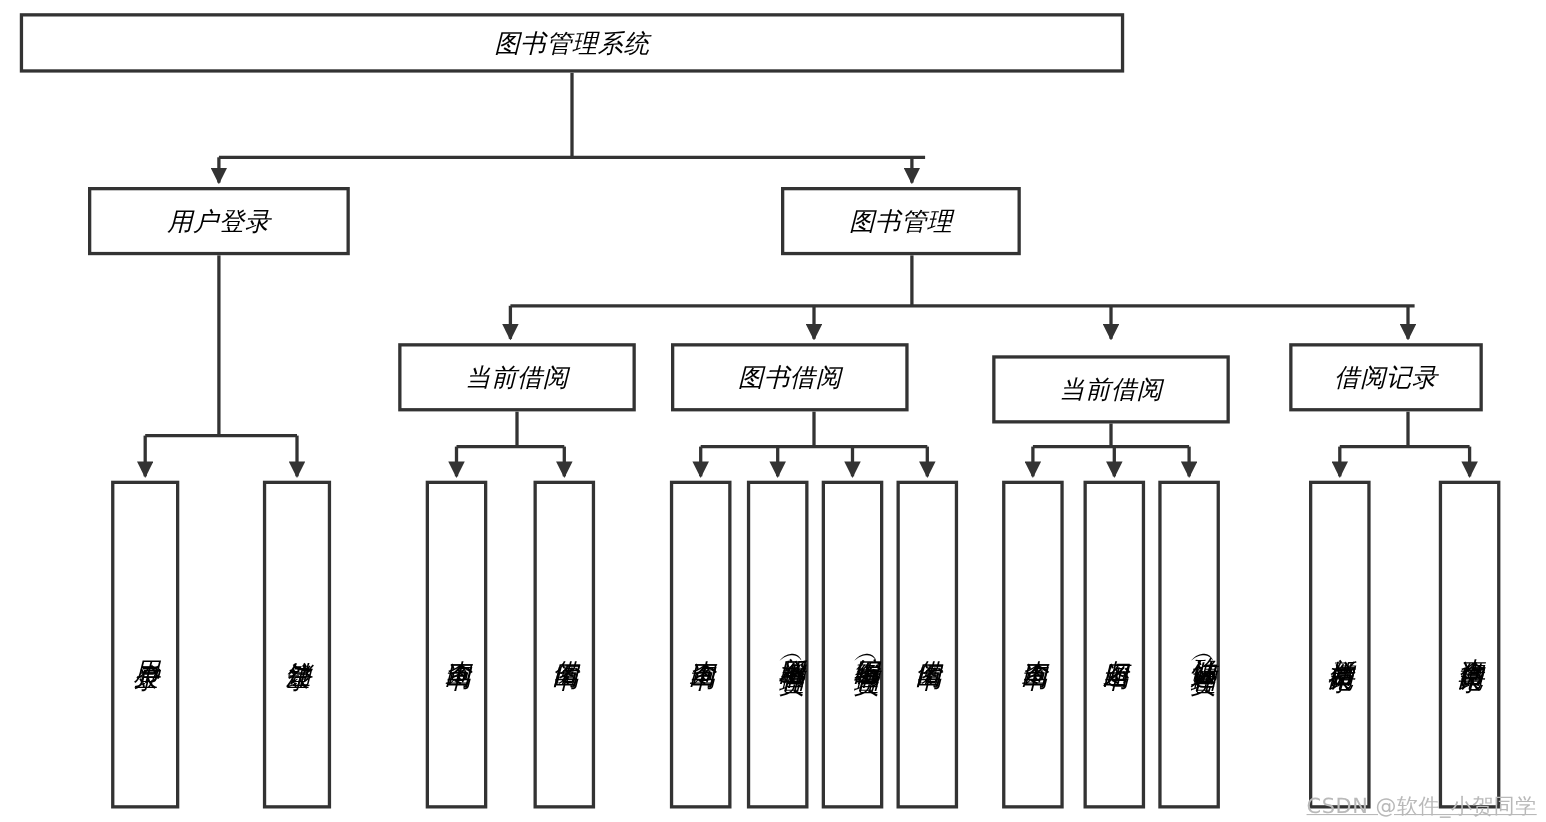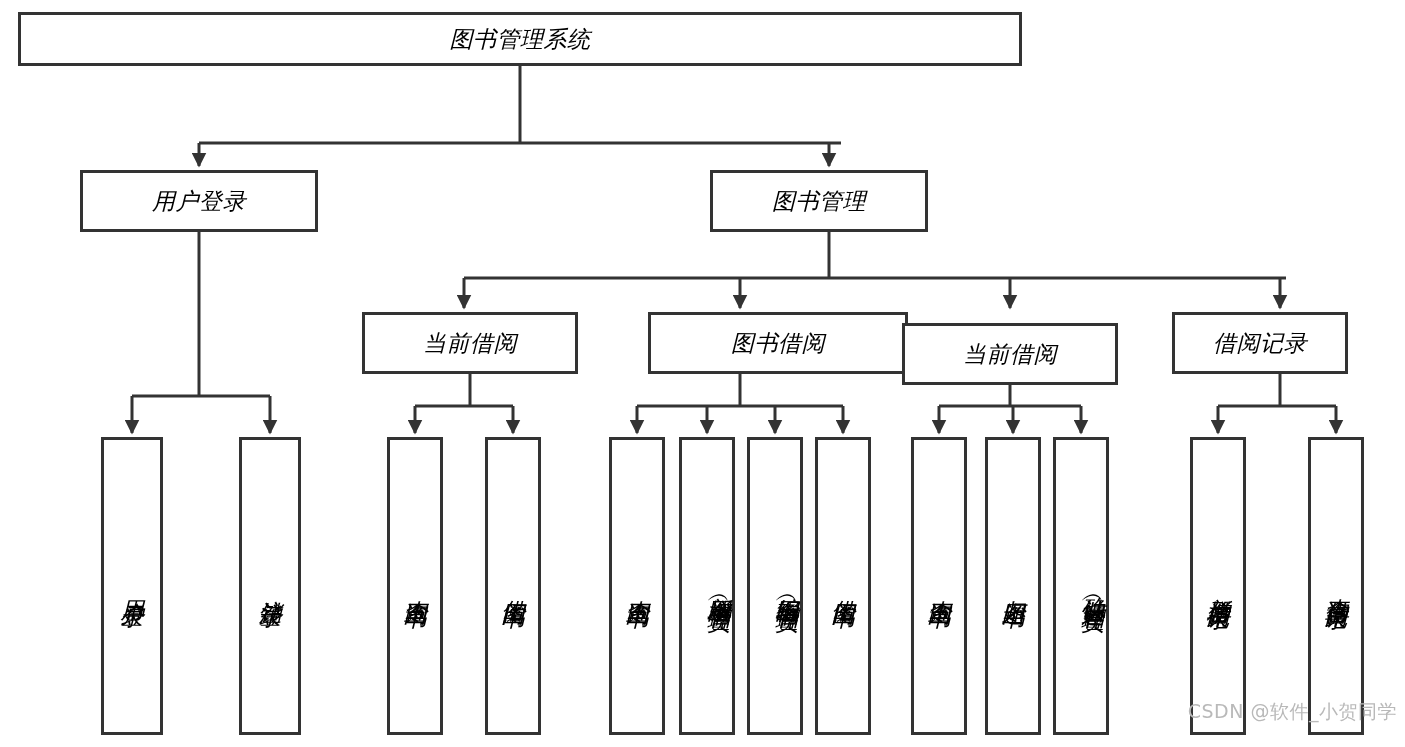--- a/index.html
+++ b/index.html
@@ -51,25 +51,26 @@
     position: absolute;
     left: 0;
     top: 0;
     width: 1405px;
     height: 747px;
     pointer-events: none;
   }
   .watermark {
     position: absolute;
     right: 8px;
-    bottom: 22px;
+    bottom: 1px;
     font-size: 19px;
     color: #b9b9b9;
     letter-spacing: 0.5px;
     white-space: nowrap;
+    text-decoration: underline;
   }
 </style>
 </head>
 <body>
 
 <div id="canvas">
 
   <svg class="links" viewBox="0 0 1405 747" xmlns="http://www.w3.org/2000/svg">
     <defs>
       <marker id="arrow" viewBox="0 0 10 10" refX="9" refY="5" markerWidth="5" markerHeight="5" orient="auto-start-reverse">
@@ -127,21 +128,21 @@
   <div class="node horiz" style="left:80px; top:170px; width:238px; height:62px;">
     <span class="label">用户登录</span>
   </div>
   <div class="node horiz" style="left:710px; top:170px; width:218px; height:62px;">
     <span class="label">图书管理</span>
   </div>
 
   <div class="node horiz" style="left:362px; top:312px; width:216px; height:62px;">
     <span class="label">当前借阅</span>
   </div>
-  <div class="node horiz" style="left:648px; top:312px; width:260px; height:62px;">
+  <div class="node horiz" style="left:610px; top:312px; width:216px; height:62px;">
     <span class="label">图书借阅</span>
   </div>
   <div class="node horiz" style="left:902px; top:312px; width:216px; height:62px;margin-top:11px;">
     <span class="label">当前借阅</span>
   </div>
   <div class="node horiz" style="left:1172px; top:312px; width:176px; height:62px;">
     <span class="label">借阅记录</span>
   </div>
 
   <div class="node vert vmid" style="left:101px; top:437px; width:62px; height:298px;">

